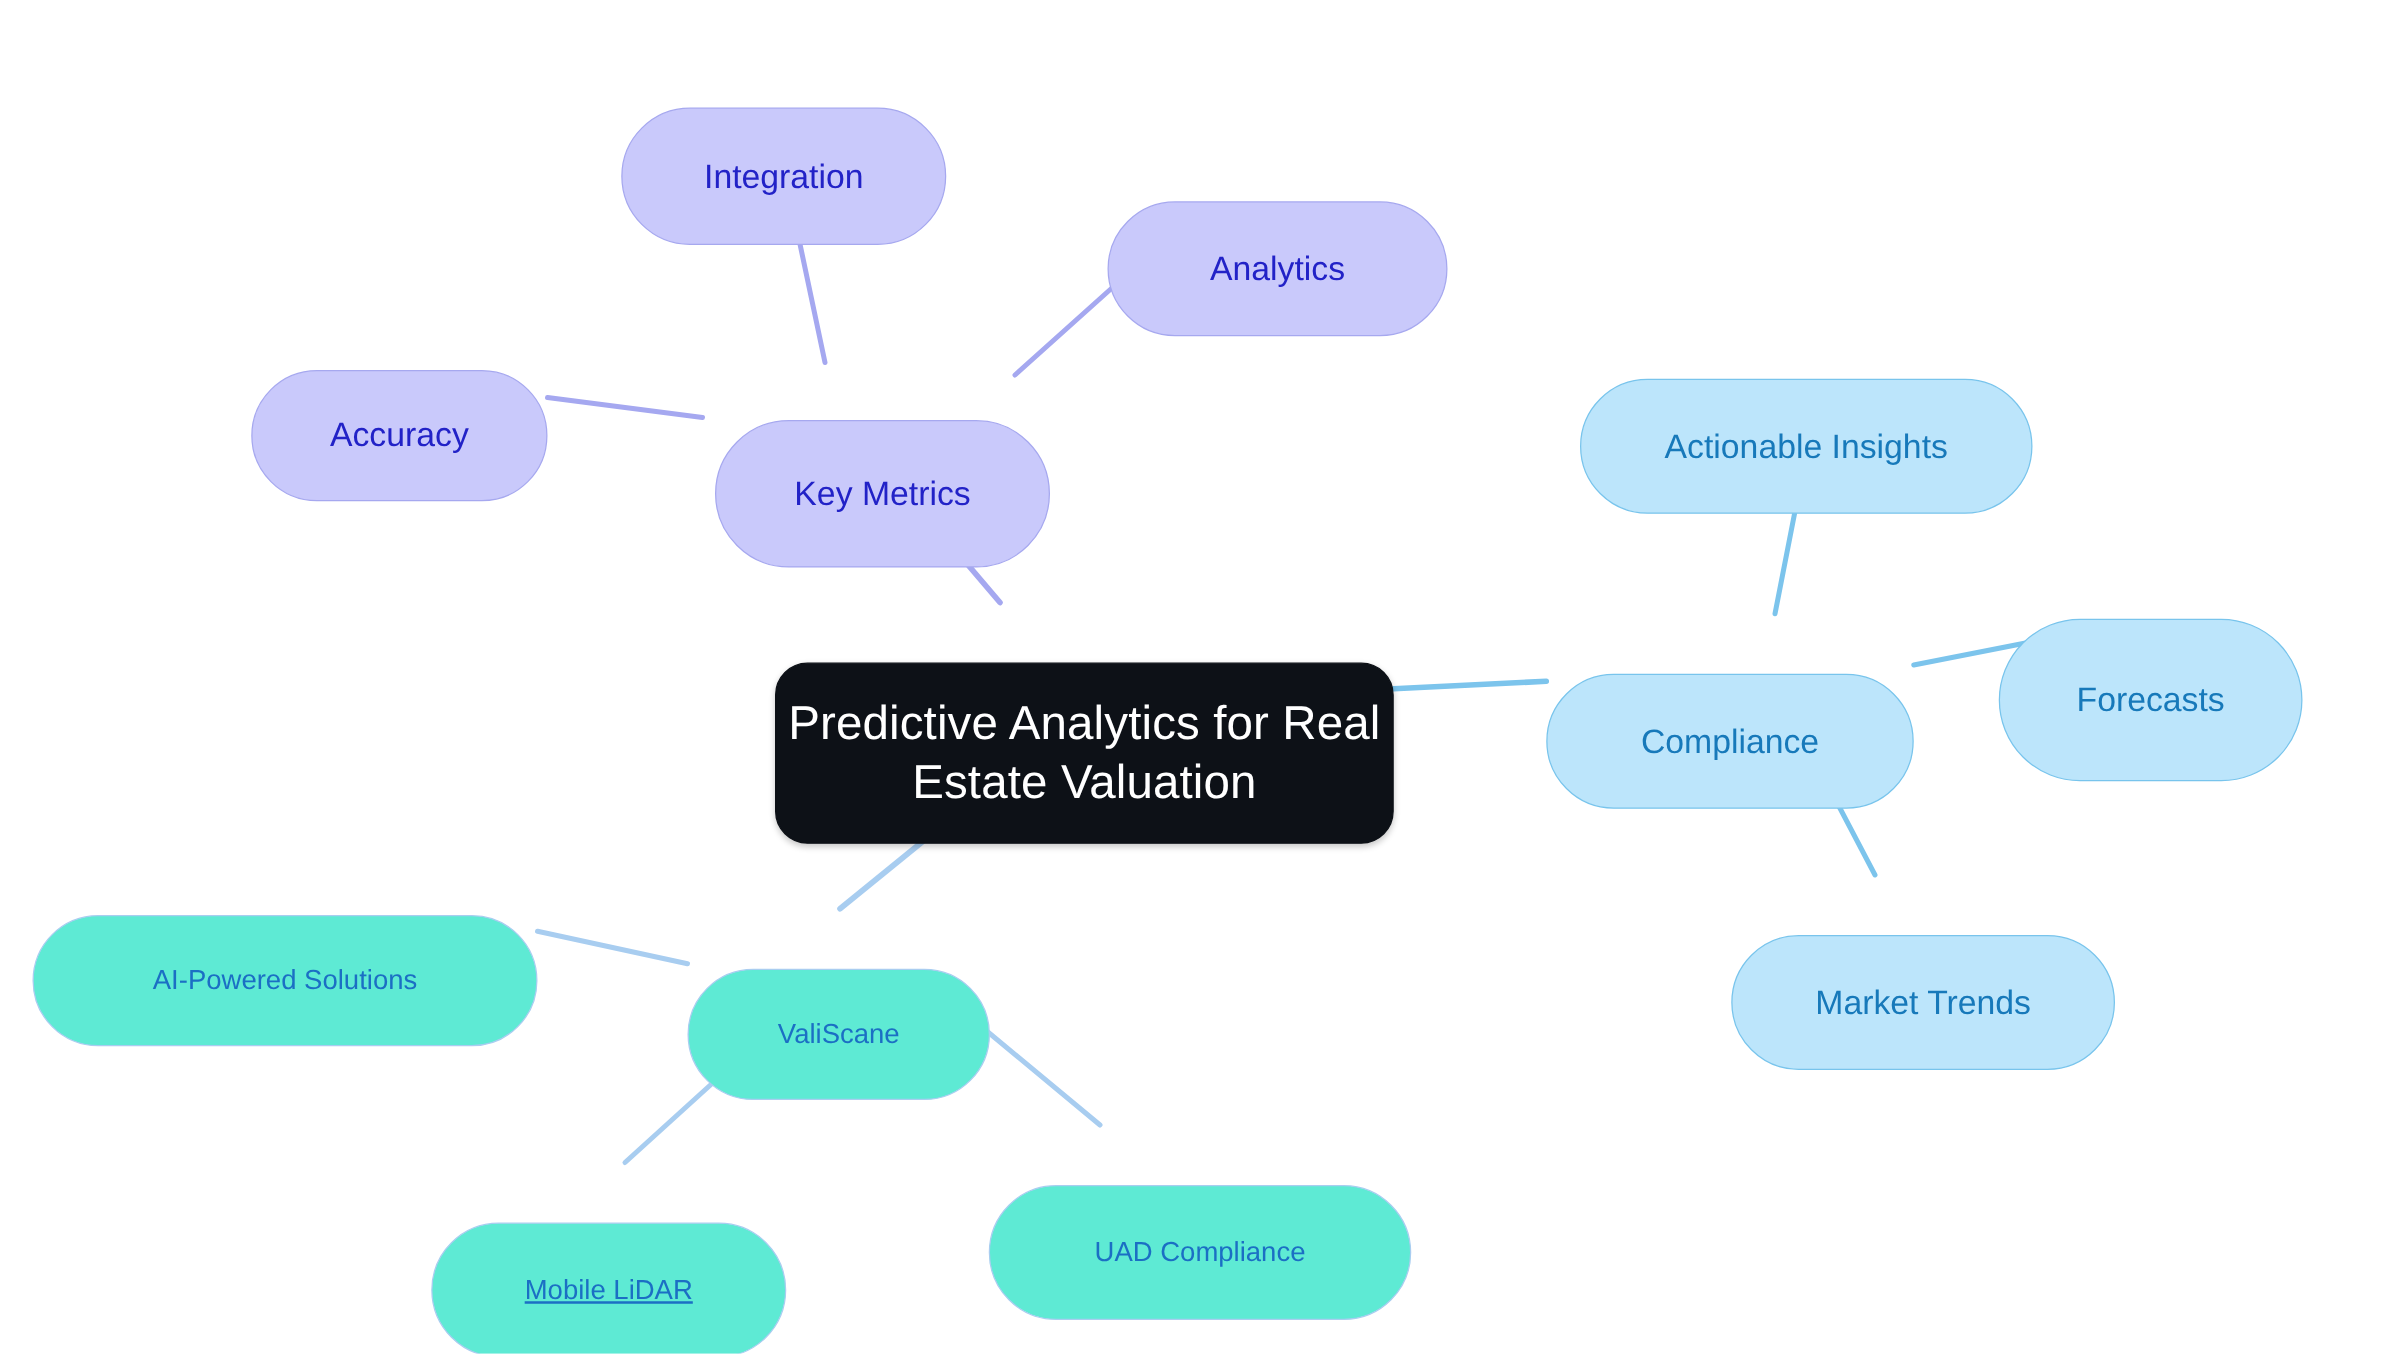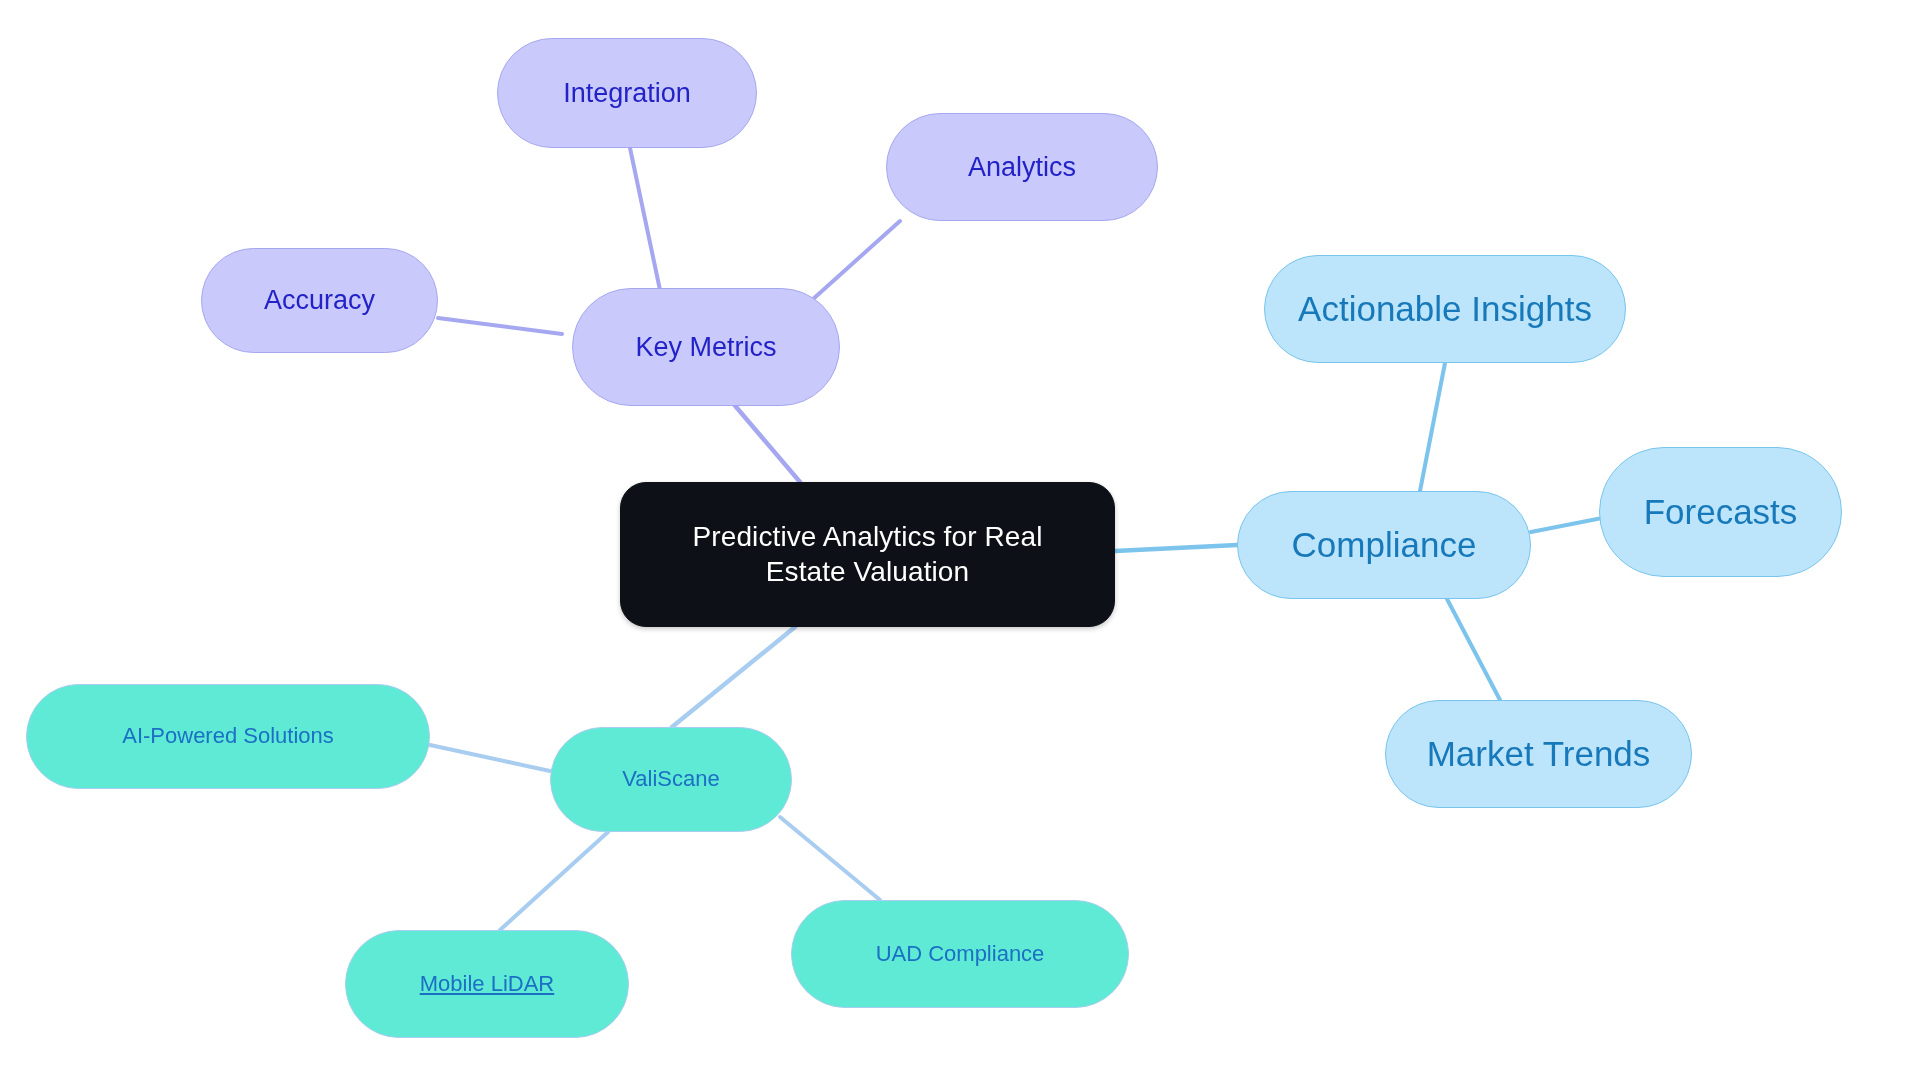--- a/index.html
+++ b/index.html
@@ -27,43 +27,44 @@
     position: absolute;
     box-sizing: border-box;
     display: flex;
     align-items: center;
     justify-content: center;
     text-align: center;
     border-style: solid;
     border-width: 1.5px;
     line-height: 1.22;
     white-space: pre-line;
+    margin-top: 48px;
   }
   .node-root {
     background: #0d1117;
     border-color: #0d1117;
     color: #ffffff;
     border-radius: 26px;
-    font-size: 28px;
+    font-size: 38px;
     letter-spacing: 0.1px;
     box-shadow: 0 2px 5px rgba(0,0,0,0.22);
   }
   .node-purple {
     background: #c9c9fb;
     border-color: #a6a8ef;
     color: #2222c7;
     border-radius: 999px;
     font-size: 27px;
   }
   .node-cyan {
     background: #bce5fb;
     border-color: #78c4ec;
     color: #1779ba;
     border-radius: 999px;
-    font-size: 35px;
+    font-size: 27px;
   }
   .node-softblue {
     background: #5eead4;
     border-color: #a9cdf0;
     color: #1b6fc4;
     border-radius: 999px;
     font-size: 22px;
   }
 </style>
 </head>

